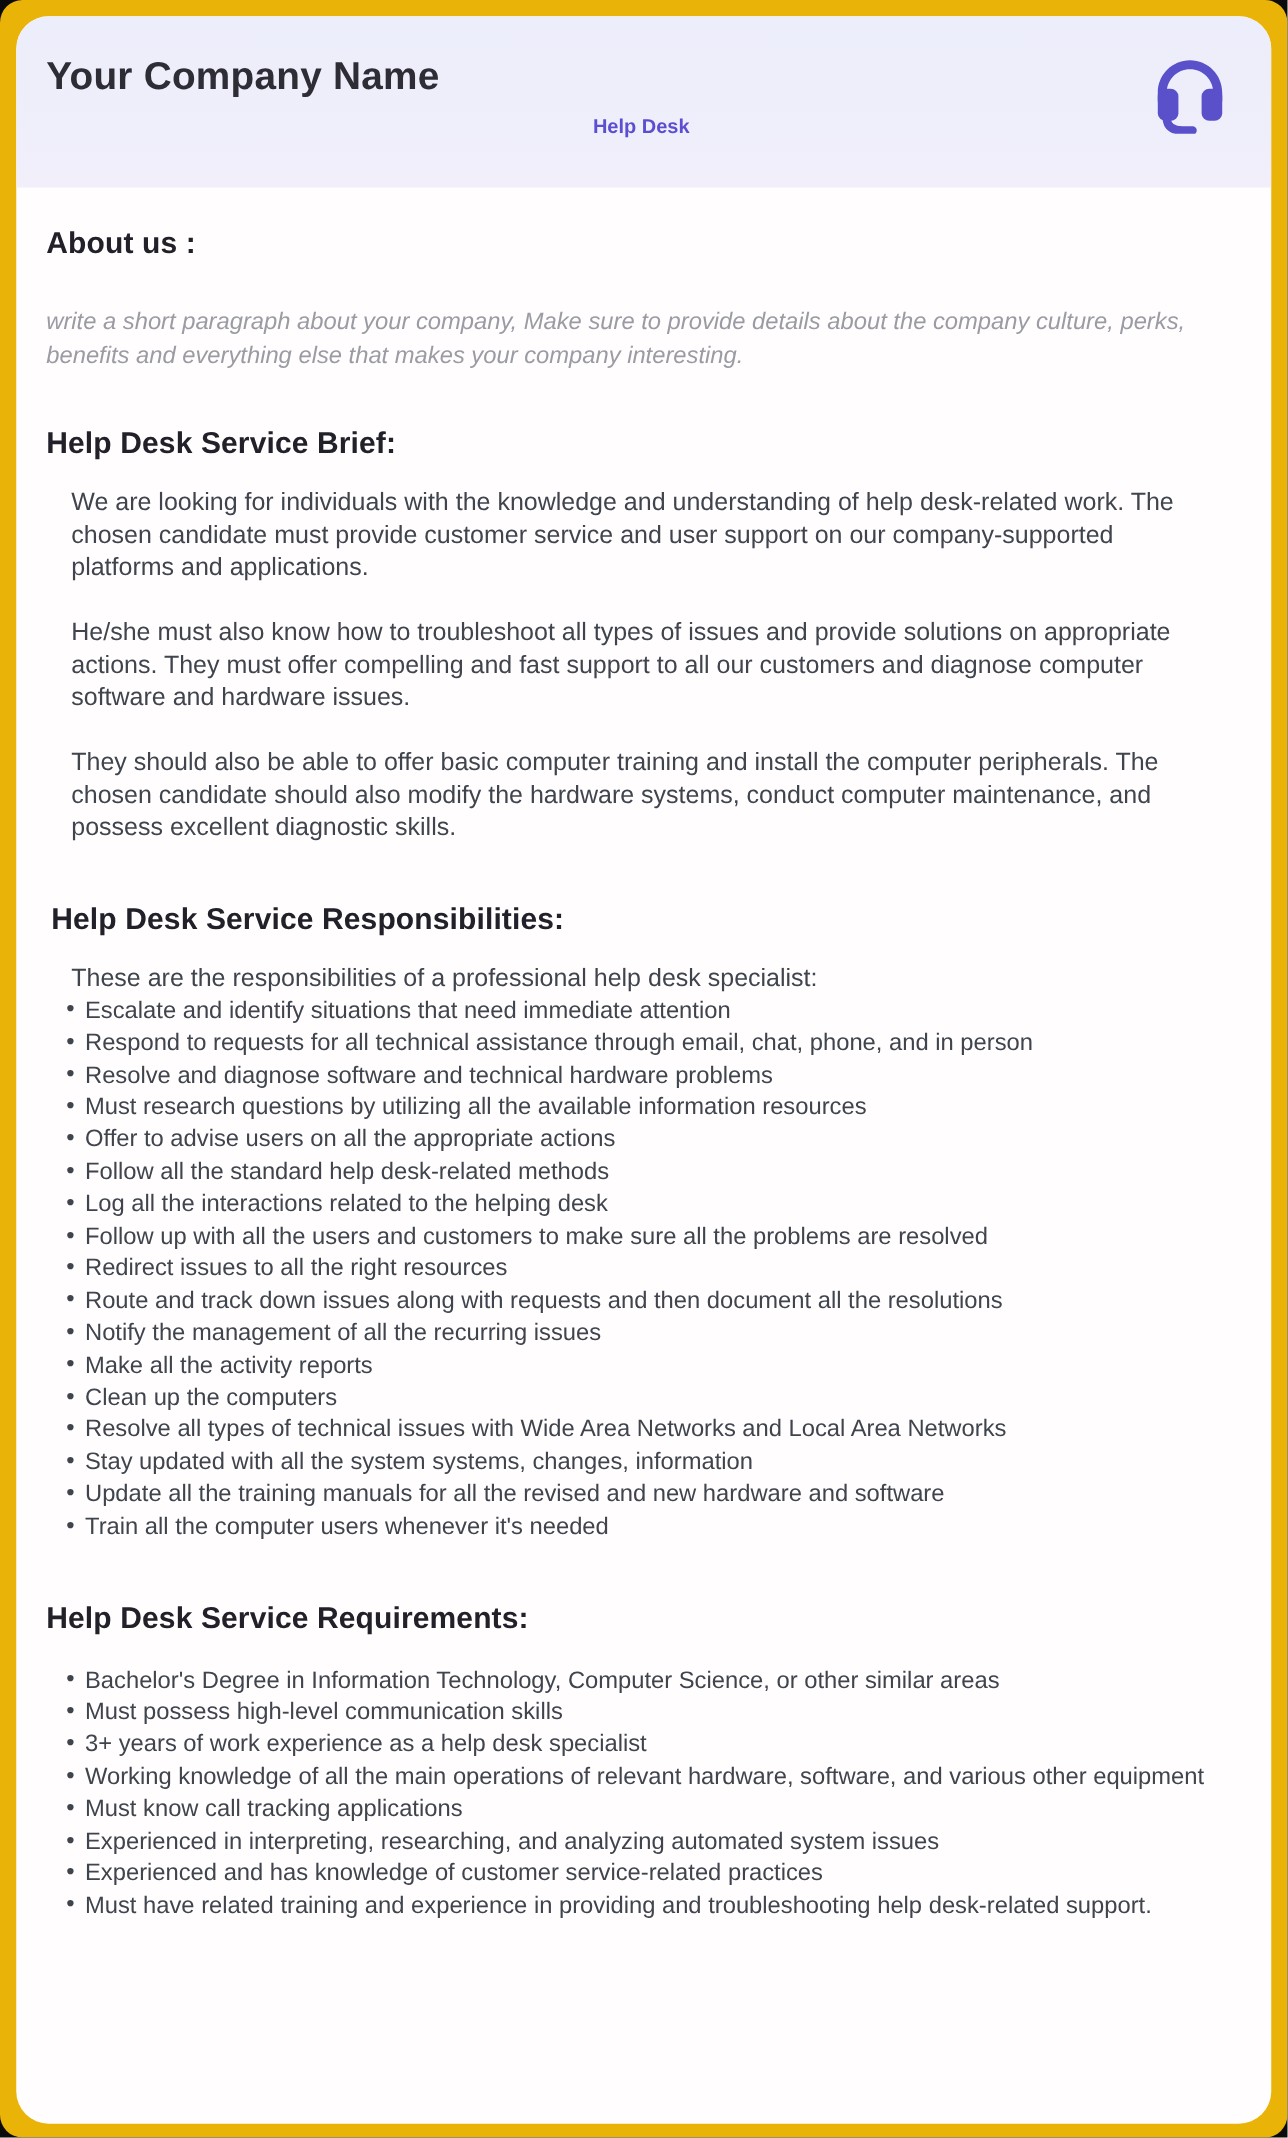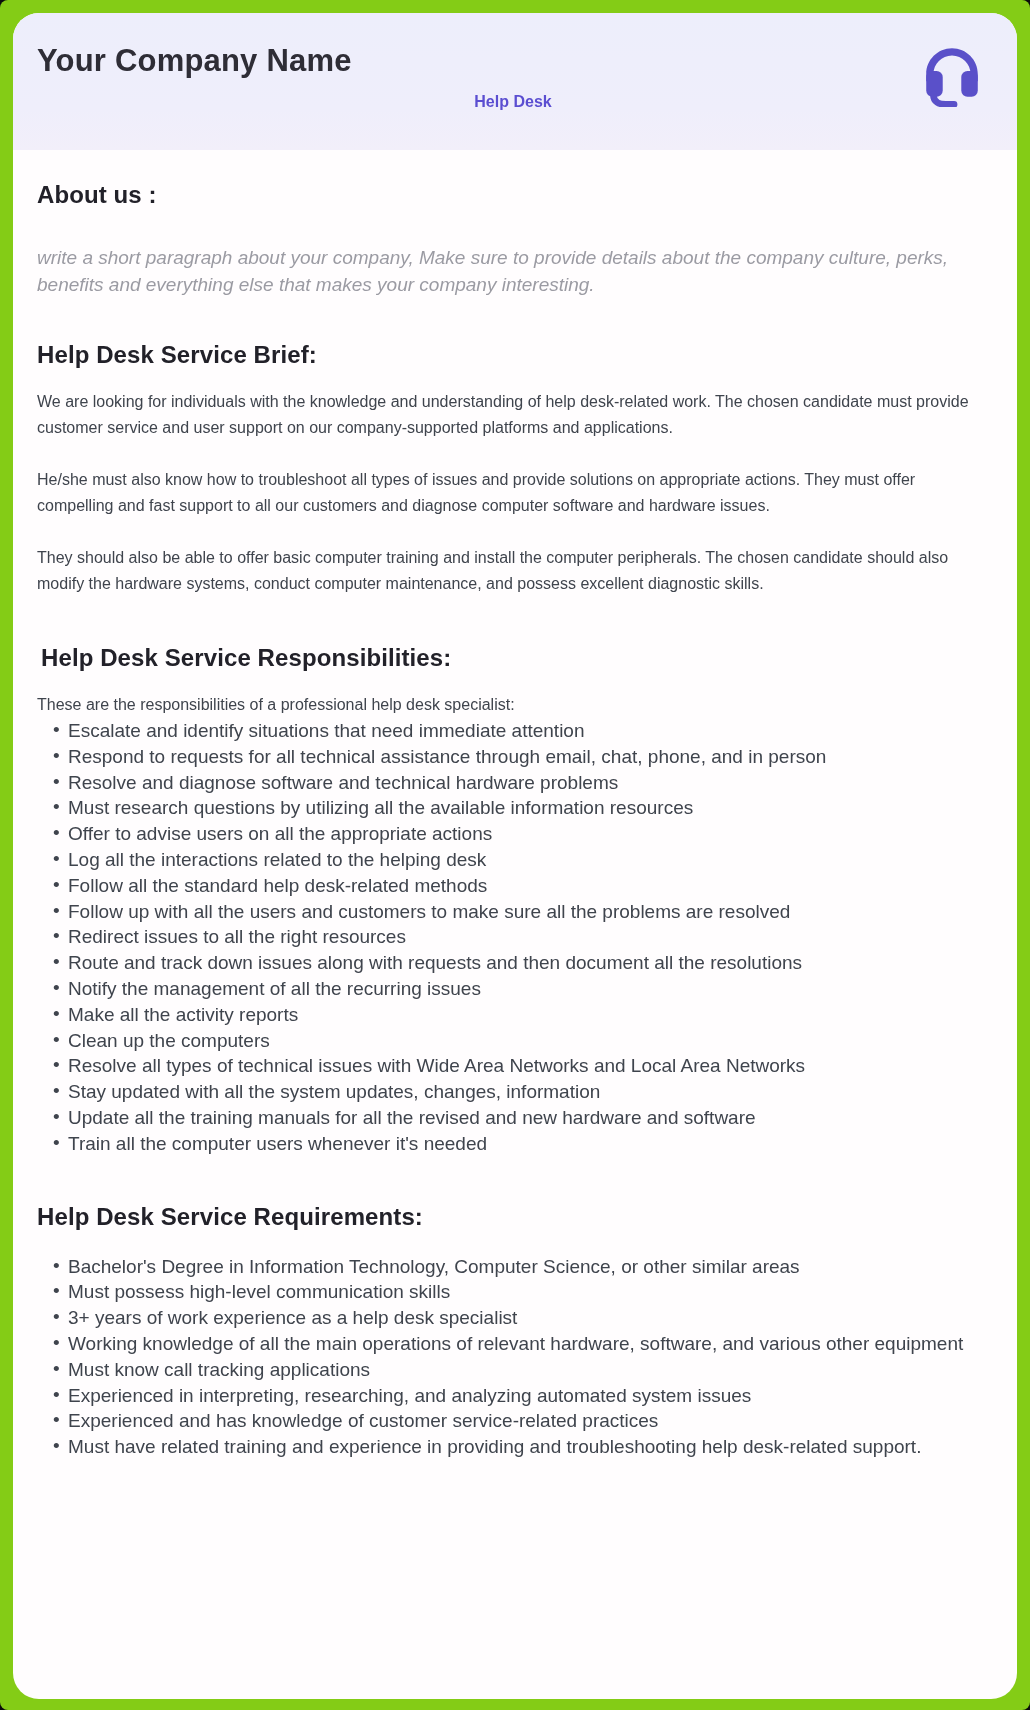--- a/index.html
+++ b/index.html
@@ -5,22 +5,22 @@
   * { box-sizing: border-box; margin: 0; padding: 0; }
   html, body { width: 1030px; height: 1710px; }
   body {
     background: #0b0b0b;
     font-family: "Liberation Sans", "DejaVu Sans", sans-serif;
     position: relative;
   }
   .frame {
     position: absolute;
     inset: 0;
-    background: #84cc16;
-    border-radius: 8px;
+    background: #eab308;
+    border-radius: 18px;
   }
   .card {
     position: absolute;
     left: 13px; right: 13px; top: 13px; bottom: 11px;
     background: #fffdfe;
     border-radius: 26px;
     overflow: hidden;
   }
   .doc-header {
     position: relative;
@@ -51,24 +51,25 @@
     font-weight: 600;
     color: #222129;
     letter-spacing: 0.1px;
   }
   .about-heading    { margin-top: 31px; }
   .brief-heading    { margin-top: 43px; }
   .resp-heading     { margin-top: 47px; padding-left: 4px; }
   .req-heading      { margin-top: 46px; }
 
   p.body-text {
-    font-size: 16px;
+    font-size: 20px;
     line-height: 26px;
     margin-top: 20px;
     color: #3f444d;
+    margin-left: 20px;
   }
   p.placeholder-text {
     font-size: 19px;
     line-height: 27px;
     margin-top: 35px;
     font-style: italic;
     color: #9b9ba3;
   }
   p.paragraph + p.paragraph { margin-top: 26px; }
 
@@ -123,30 +124,30 @@
       <p class="body-text paragraph">They should also be able to offer basic computer training and install the computer peripherals. The chosen candidate should also modify the hardware systems, conduct computer maintenance, and possess excellent diagnostic skills.</p>
 
       <h2 class="section-heading resp-heading">Help Desk Service Responsibilities:</h2>
       <p class="body-text">These are the responsibilities of a professional help desk specialist:</p>
       <ul class="bullet-list">
           <li><span>Escalate and identify situations that need immediate attention</span></li>
           <li><span>Respond to requests for all technical assistance through email, chat, phone, and in person</span></li>
           <li><span>Resolve and diagnose software and technical hardware problems</span></li>
           <li><span>Must research questions by utilizing all the available information resources</span></li>
           <li><span>Offer to advise users on all the appropriate actions</span></li>
+          <li><span>Follow all the standard help desk-related methods</span></li>
           <li><span>Log all the interactions related to the helping desk</span></li>
-          <li><span>Follow all the standard help desk-related methods</span></li>
           <li><span>Follow up with all the users and customers to make sure all the problems are resolved</span></li>
           <li><span>Redirect issues to all the right resources</span></li>
           <li><span>Route and track down issues along with requests and then document all the resolutions</span></li>
           <li><span>Notify the management of all the recurring issues</span></li>
           <li><span>Make all the activity reports</span></li>
           <li><span>Clean up the computers</span></li>
           <li><span>Resolve all types of technical issues with Wide Area Networks and Local Area Networks</span></li>
-          <li><span>Stay updated with all the system updates, changes, information</span></li>
+          <li><span>Stay updated with all the system systems, changes, information</span></li>
           <li><span>Update all the training manuals for all the revised and new hardware and software</span></li>
           <li><span>Train all the computer users whenever it's needed</span></li>
         </ul>
 
       <h2 class="section-heading req-heading">Help Desk Service Requirements:</h2>
       <ul class="bullet-list req-list">
           <li><span>Bachelor's Degree in Information Technology, Computer Science, or other similar areas</span></li>
           <li><span>Must possess high-level communication skills</span></li>
           <li><span>3+ years of work experience as a help desk specialist</span></li>
           <li><span>Working knowledge of all the main operations of relevant hardware, software, and various other equipment</span></li>

